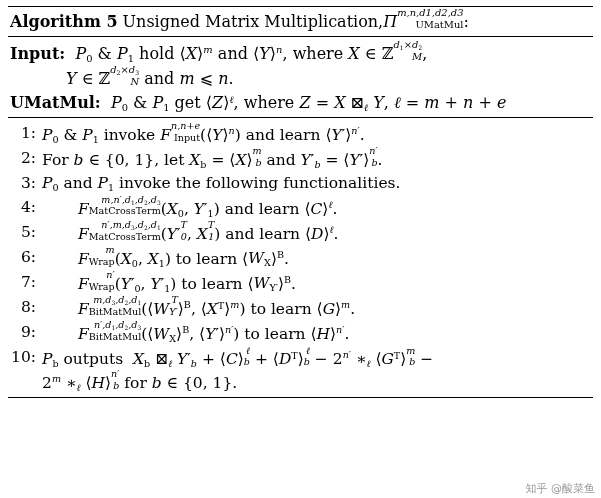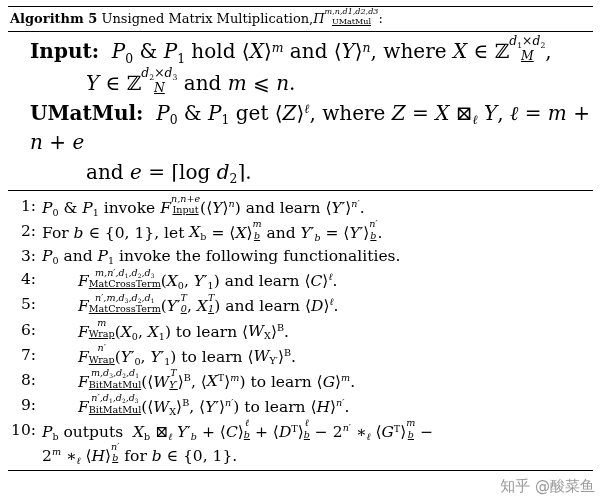--- a/index.html
+++ b/index.html
@@ -23,52 +23,51 @@
     font-size: 15px;
   }
   .rule {
     border: 0;
     border-top: 1.4px solid #000;
     margin: 0;
   }
   .rule.thin { border-top-width: 1px; }
   .title-row {
     padding: 2px 2px 4px 2px;
-    font-size: 13px;
+    font-size: 16px;
     line-height: 1.25;
   }
   .bold { font-weight: bold; }
   .math { font-family: "DejaVu Serif", "Liberation Serif", serif; font-style: italic; }
   .up { font-style: normal; }
   .cal { font-style: italic; font-family: "DejaVu Serif", serif; }
   sub, sup {
     font-size: 0.62em;
     line-height: 0;
     font-style: normal;
   }
   sub { vertical-align: -0.35em; }
   sup { vertical-align: 0.55em; }
   .subsup {
     display: inline-block;
     vertical-align: baseline;
     font-size: 0.62em;
     line-height: 1.0;
-    text-align: center;
+    text-align: right;
     position: relative;
     top: 0.08em;
   }
   .subsup span { display: block; white-space: nowrap; }
   .subsup .s-sup { position: relative; top: -0.15em; }
-  .subsup .s-sub { position: relative; top: 0.05em; text-decoration: underline; }
+  .subsup .s-sub { position: relative; top: 0.05em; }
 
   .io-block {
     padding: 3px 2px 2px 2px;
-    font-size: 20px;
+    font-size: 16px;
     line-height: 1.45;
-    margin-left: 20px;
   }
   .io-line { margin: 1px 0; }
   .io-indent { padding-left: 0px; }
 
   .steps {
     padding: 2px 2px 2px 2px;
     font-size: 15.5px;
     line-height: 1.42;
   }
   .step {
@@ -82,21 +81,21 @@
     text-align: right;
     padding-right: 6px;
     font-style: normal;
   }
   .step-body { flex: 1; }
   .step-body.indent-fn { padding-left: 36px; }
   .footer {
     position: absolute;
     right: 6px;
     bottom: 2px;
-    font-size: 15px;
+    font-size: 11px;
     color: #999999;
     font-family: "DejaVu Sans", "Liberation Sans", sans-serif;
   }
   .nowrap { white-space: nowrap; }
 </style>
 </head>
 <body>
 
 <div class="algo">
 
@@ -114,23 +113,20 @@
       <span class="bold">Input:</span>
       &nbsp;<span class="math">P</span><sub>0</sub> &amp; <span class="math">P</span><sub>1</sub> hold ⟨<span class="math">X</span>⟩<sup class="math">m</sup> and ⟨<span class="math">Y</span>⟩<sup class="math">n</sup>, where <span class="math">X</span> ∈ ℤ<span class="subsup"><span class="s-sup math">d<sub>1</sub>×d<sub>2</sub></span><span class="s-sub math">M</span></span>,
     </div>
     <div class="io-line io-indent">
       <span style="display:inline-block;width:56px"></span><span class="math">Y</span> ∈ ℤ<span class="subsup"><span class="s-sup math">d<sub>2</sub>×d<sub>3</sub></span><span class="s-sub math">N</span></span> and <span class="math">m</span> ⩽ <span class="math">n</span>.
     </div>
     <div class="io-line">
       <span class="bold">UMatMul:</span>
       &nbsp;<span class="math">P</span><sub>0</sub> &amp; <span class="math">P</span><sub>1</sub> get ⟨<span class="math">Z</span>⟩<sup class="math">ℓ</sup>, where <span class="math">Z</span> = <span class="math">X</span> ⊠<sub class="math">ℓ</sub> <span class="math">Y</span>, <span class="math">ℓ</span> = <span class="math">m</span> + <span class="math">n</span> + <span class="math">e</span>
     </div>
-    <div class="io-line io-indent">
-      <span style="display:inline-block;width:56px"></span>and <span class="math">e</span> = ⌈log <span class="math">d</span><sub>2</sub>⌉.
-    </div>
   </div>
 
   <hr class="rule thin">
 
   <div class="steps">
 
     <div class="step">
       <div class="step-num">1:</div>
       <div class="step-body">
         <span class="math">P</span><sub>0</sub> &amp; <span class="math">P</span><sub>1</sub> invoke <span class="cal">F</span><span class="subsup"><span class="s-sup math">n,n+e</span><span class="s-sub up">Input</span></span>(⟨<span class="math">Y</span>⟩<sup class="math">n</sup>) and learn ⟨<span class="math">Y</span>′⟩<sup class="math">n′</sup>.

